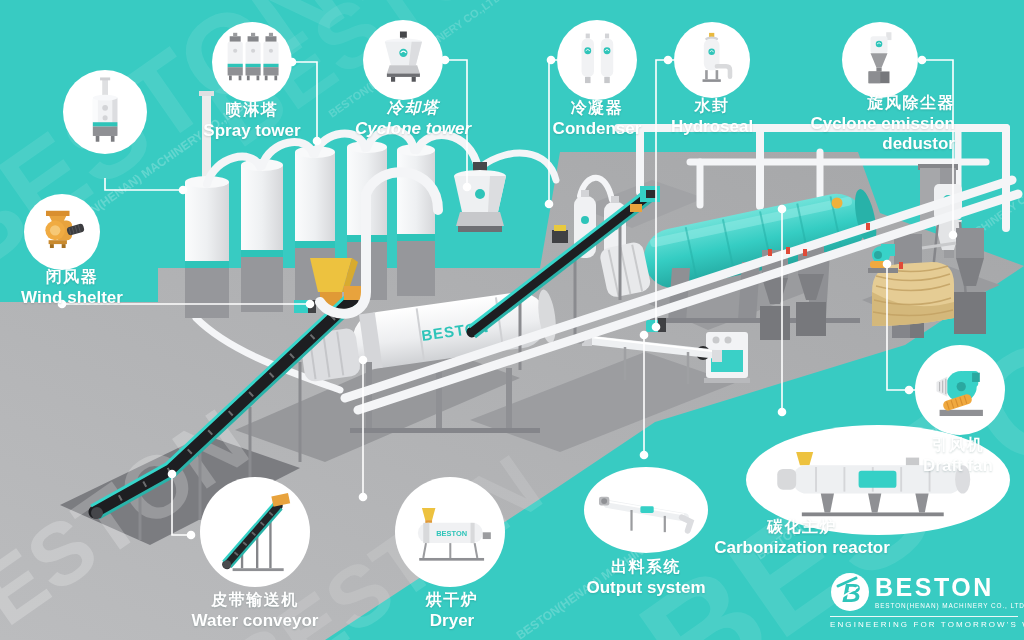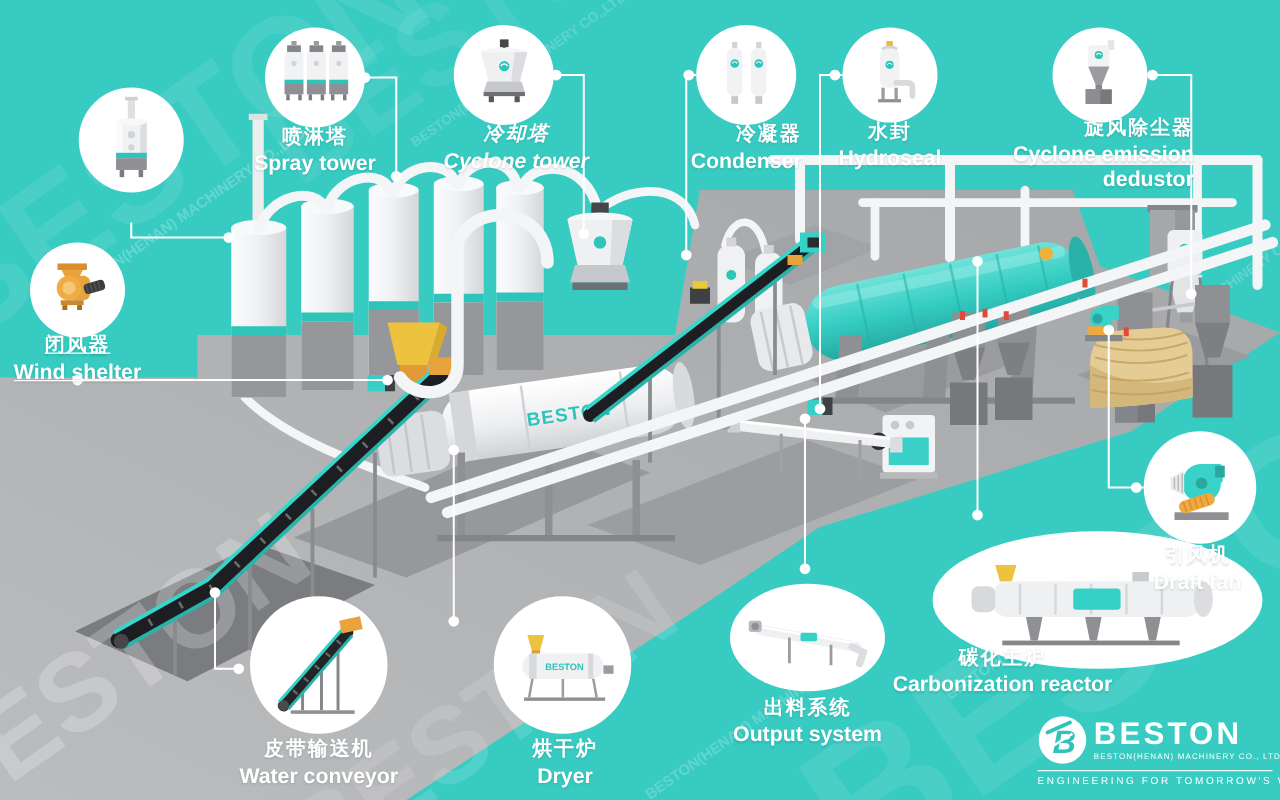--- a/index.html
+++ b/index.html
@@ -606,33 +606,33 @@
 </div>
 
 <div class="lbl" style="left:252px;top:101px;">
   <div class="zh">喷淋塔</div>
   <div class="en">Spray tower</div>
 </div>
 <div class="lbl" style="left:413px;top:99px;font-style:italic;">
   <div class="zh">冷却塔</div>
   <div class="en">Cyclone tower</div>
 </div>
-<div class="lbl" style="left:597px;top:99px;text-align:right;">
+<div class="lbl" style="left:597px;top:99px;">
   <div class="zh">冷凝器</div>
   <div class="en">Condenser</div>
 </div>
 <div class="lbl" style="left:712px;top:97px;">
   <div class="zh">水封</div>
   <div class="en">Hydroseal</div>
 </div>
 <div class="lbl wrap" style="left:880px;top:94px;">
   <div class="zh">旋风除尘器</div>
   <div class="en">Cyclone emission dedustor</div>
 </div>
-<div class="lbl" style="left:62px;top:268px;text-decoration:underline;">
+<div class="lbl" style="left:72px;top:268px;">
   <div class="zh">闭风器</div>
   <div class="en">Wind shelter</div>
 </div>
 <div class="lbl" style="left:958px;top:436px;">
   <div class="zh">引风机</div>
   <div class="en">Draft fan</div>
 </div>
 <div class="lbl" style="left:646px;top:558px;">
   <div class="zh">出料系统</div>
   <div class="en">Output system</div>

